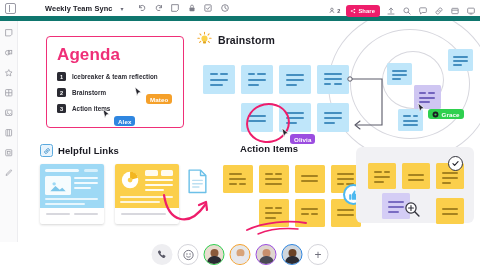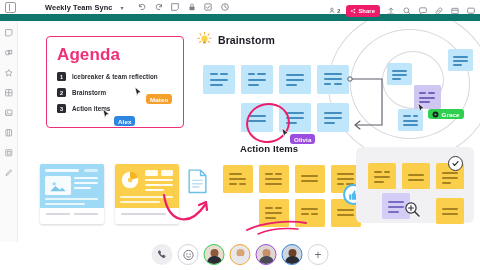--- a/index.html
+++ b/index.html
@@ -8,21 +8,21 @@
     font-family: "Liberation Sans", sans-serif;
     background:#ffffff;
     position:relative;
     -webkit-font-smoothing:antialiased;
   }
   .app { position:absolute; inset:0; background:#fff; }
 
   
   .topbar{
     position:absolute; left:0; top:0; width:480px; height:21px;
-    background:#ffffff; border-bottom:7px solid #0f766e;
+    background:#ffffff; border-bottom:5px solid #0f766e;
     display:flex; align-items:center; z-index:40;
   }
   .tb-left{ display:flex; align-items:center; gap:6px; padding-left:5px; }
   .panel-toggle{
     width:11px;height:11px;border:1.1px solid #9a9aa5;border-radius:2px;
     position:relative; flex:0 0 auto;
   }
   .panel-toggle:after{content:"";position:absolute;left:2.5px;top:1px;bottom:1px;width:1.1px;background:#9a9aa5;}
   .doc-title{
     font-size:7.4px; font-weight:bold; color:#1a1a22; letter-spacing:.1px;
@@ -417,20 +417,29 @@
       <i class="ln" style="left:7px; top:19px; width:11px;"></i>
     </div>
     <div class="pinkcircle"></div>
 
     <svg style="position:absolute; left:328px; top:48px; width:46px; height:66px;">
       <path d="M5 10 H36 V56 H10" fill="none" stroke="#5a5a68" stroke-width="1.1"></path>
       <circle cx="4" cy="10" r="2.2" fill="#fff" stroke="#5a5a68" stroke-width="1"></circle>
       <path d="M14 52 L9 56 L14 60" fill="none" stroke="#5a5a68" stroke-width="1.1" stroke-linecap="round" stroke-linejoin="round"></path>
     </svg>
 
+    <div class="hl-hd">
+      <span class="hl-icon">
+        <svg style="width:8px;height:8px" viewBox="0 0 12 12">
+            <path d="M5 7a2 2 0 0 1 0-2.8l1.4-1.4a2 2 0 0 1 2.8 2.8" fill="none" stroke="#3d8fc9" stroke-width="1.3" stroke-linecap="round"></path>
+            <path d="M7 5a2 2 0 0 1 0 2.8L5.6 9.2a2 2 0 0 1-2.8-2.8" fill="none" stroke="#3d8fc9" stroke-width="1.3" stroke-linecap="round"></path>
+          </svg>
+      </span>
+      <span class="t">Helpful Links</span>
+    </div>
 
     <div class="card" style="left:22px; top:143px; width:64px; height:60px;">
       <div class="thumb" style="background:#9ed9f5;">
         <i style="position:absolute;left:5px;top:5px;width:34px;height:3px;border-radius:1.5px;background:#fff;opacity:.85"></i>
         <i style="position:absolute;left:44px;top:5px;width:14px;height:3px;border-radius:1.5px;background:#fff;opacity:.6"></i>
         <i style="position:absolute;left:5px;top:12px;width:26px;height:19px;border-radius:1.5px;background:#fff;opacity:.9"></i>
         <svg style="position:absolute;left:9px;top:16px;width:18px;height:12px" viewBox="0 0 20 14">
             <circle cx="5.5" cy="4.5" r="2" fill="#9ed9f5"></circle>
             <path d="M1 13l6-6 5 4.5 3-2.5 4 4z" fill="#7cc6ea"></path>
           </svg>

